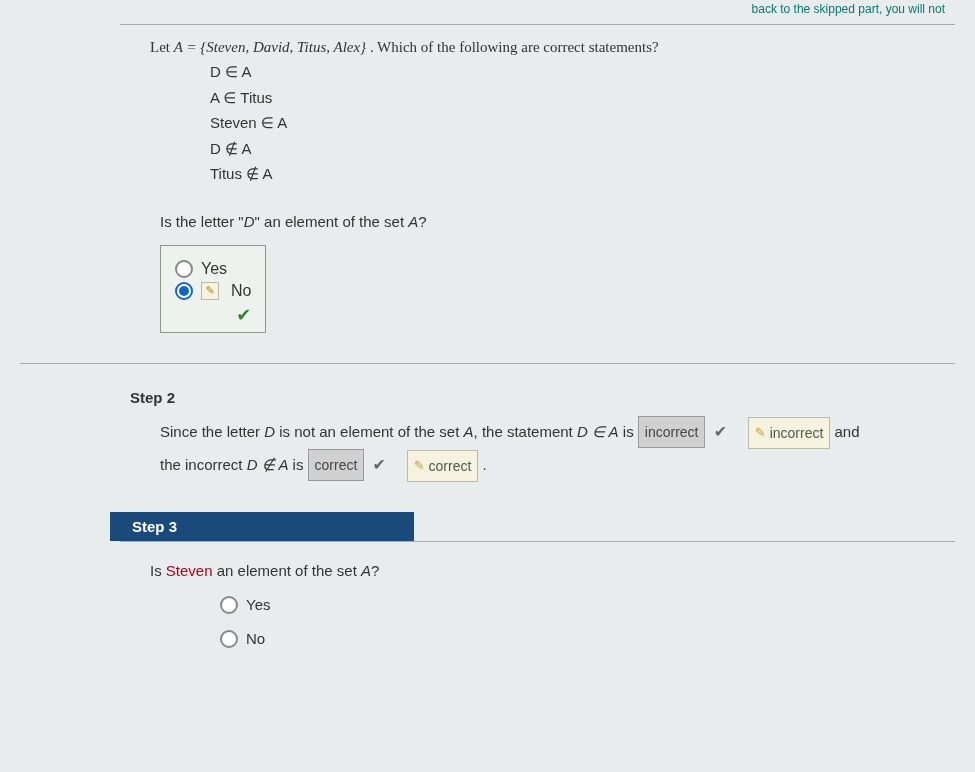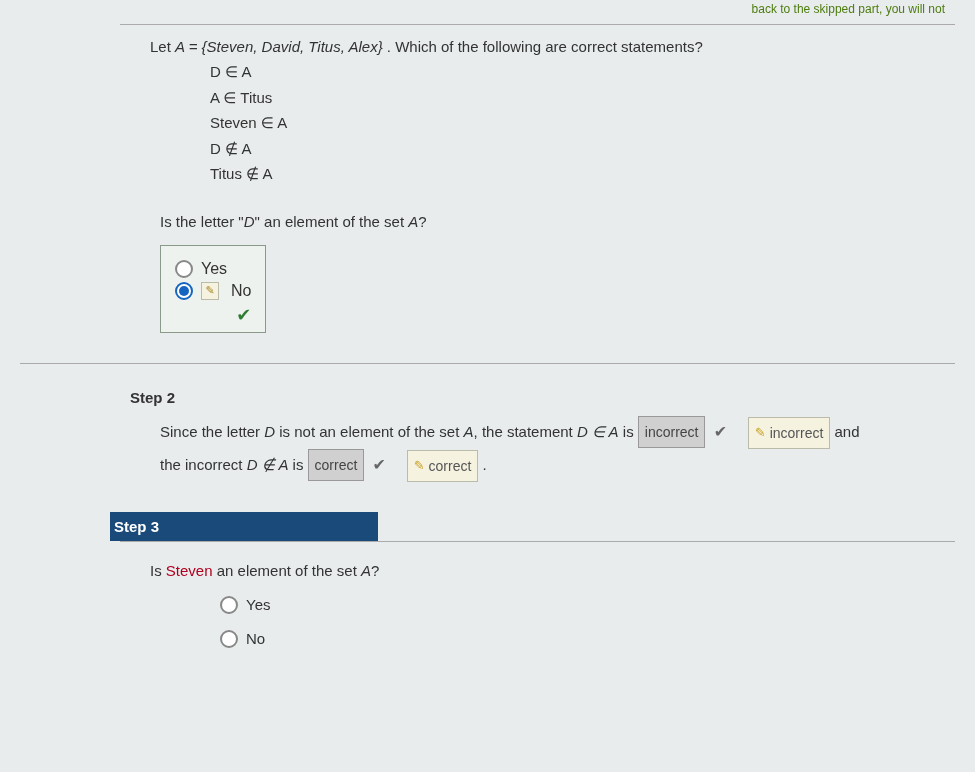--- a/index.html
+++ b/index.html
@@ -9,31 +9,32 @@
     background: #e8eced;
     color: #333;
     width: 975px;
   }
   .page {
     padding: 0 20px 20px 120px;
   }
   .top-note {
     text-align: right;
     font-size: 12px;
-    color: #4d7c0f;
+    color: #0f766e;
     padding: 2px 10px 8px 0;
   }
   .question-block {
     border-top: 1px solid #aaa;
     padding: 10px 0 20px 0;
   }
   .question-text {
     font-size: 15px;
     margin-left: 30px;
     line-height: 1.6;
+    font-family: Liberation Serif, serif;
   }
   .set-name { color: #b00020; }
   .options-list {
     margin-left: 90px;
     font-size: 15px;
     line-height: 1.7;
   }
   .step-label {
     font-weight: bold;
     font-size: 15px;
@@ -125,21 +126,21 @@
     gap: 4px;
   }
   .hint-box .wrench {
     color: #c9a227;
     font-size: 13px;
   }
   .step3-header {
     background: #1a4a7a;
     color: #fff;
     font-weight: bold;
-    padding: 6px 4px;
+    padding: 6px 22px;
     width: 260px;
     margin: 30px 0 0 -10px;
     font-size: 15px;
   }
   .step3-body {
     border-top: 1px solid #aaa;
     padding: 14px 0 0 30px;
     font-size: 15px;
     line-height: 2;
   }

